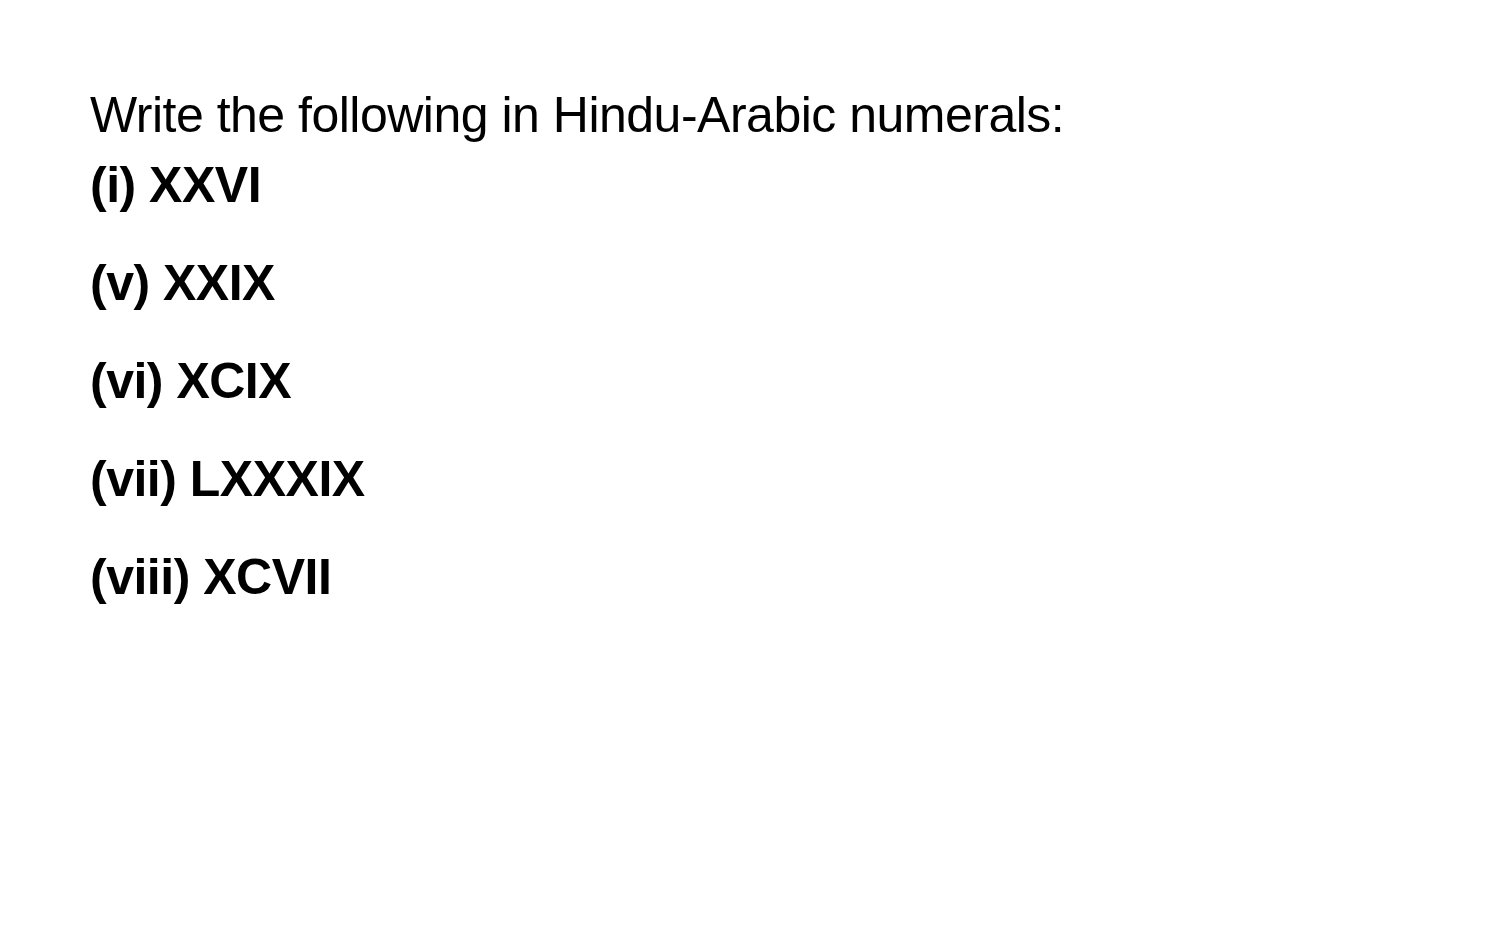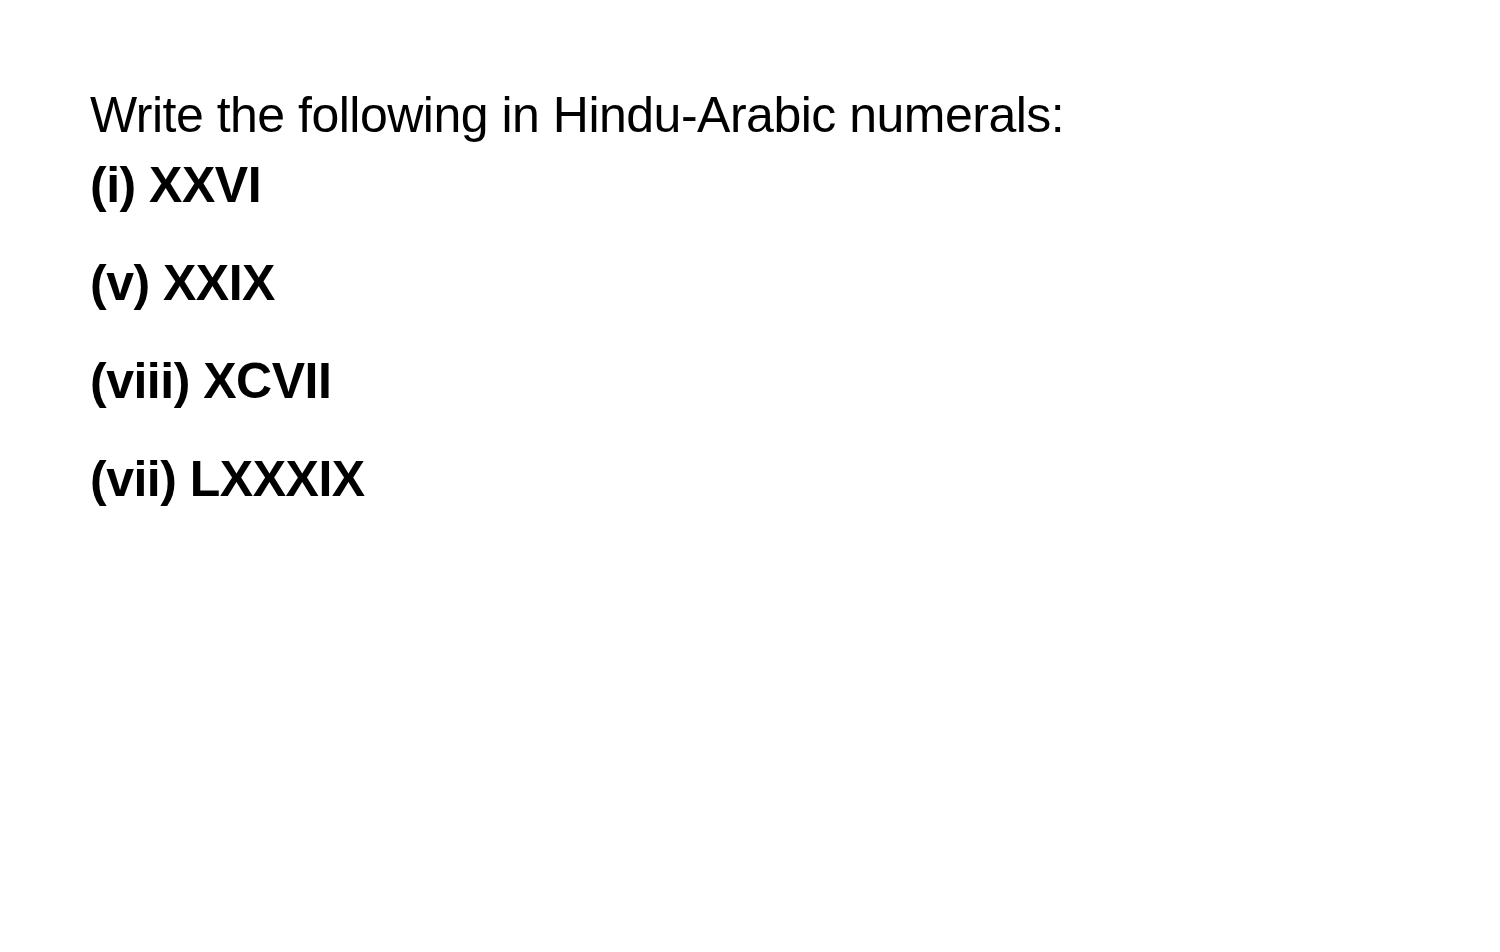--- a/index.html
+++ b/index.html
@@ -41,20 +41,24 @@
   <div class="heading">Write the following in Hindu-Arabic numerals:</div>
   <div class="item">
     <span>(i)</span>
     <span>XXVI</span>
   </div>
   <div class="item">
     <span>(v)</span>
     <span>XXIX</span>
   </div>
   <div class="item">
-    <span>(viii)</span>
-    <span>XCVII</span>
+    <span>(vi)</span>
+    <span>XCIX</span>
   </div>
   <div class="item">
     <span>(vii)</span>
     <span>LXXXIX</span>
   </div>
+  <div class="item">
+    <span>(viii)</span>
+    <span>XCVII</span>
+  </div>
 </div>
 
 </body></html>

